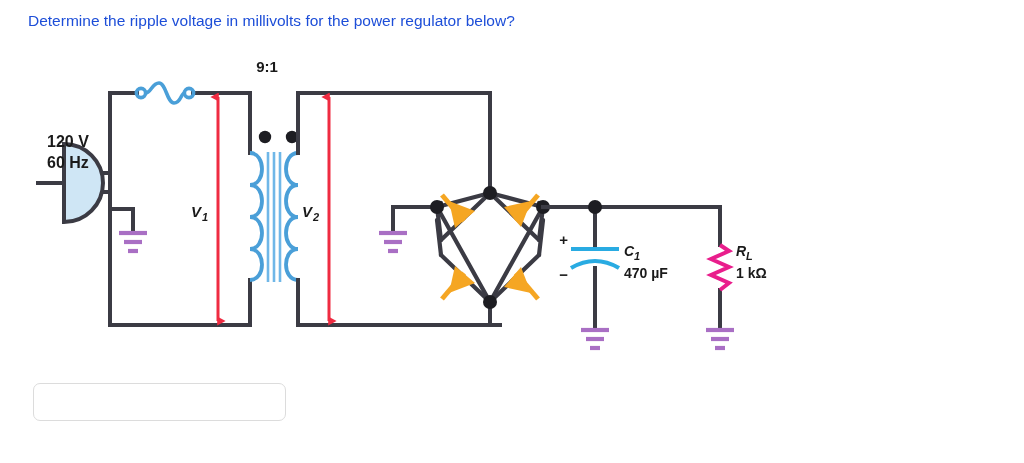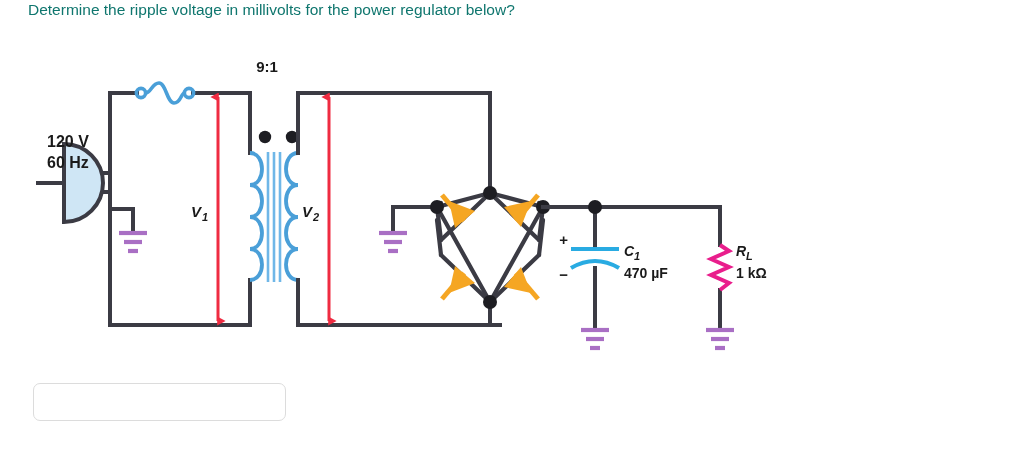--- a/index.html
+++ b/index.html
@@ -11,24 +11,24 @@
     width: 1024px;
     height: 463px;
     font-family: "Liberation Sans", sans-serif;
     color: #1a1a1a;
     overflow: hidden;
     position: relative;
   }
   #question-text {
     position: absolute;
     left: 28px;
-    top: 0;
+    top: 11px;
     font-size: 15.5px;
     line-height: 20px;
-    color: #0f766e;
+    color: #1d4ed8;
     white-space: nowrap;
   }
   #circuit-figure {
     position: absolute;
     left: 0;
     top: 40px;
     width: 1024px;
     height: 320px;
   }
   #answer-input {

